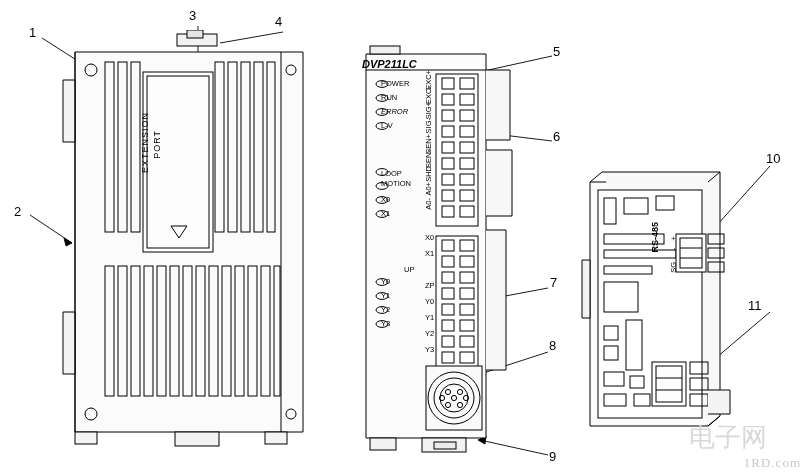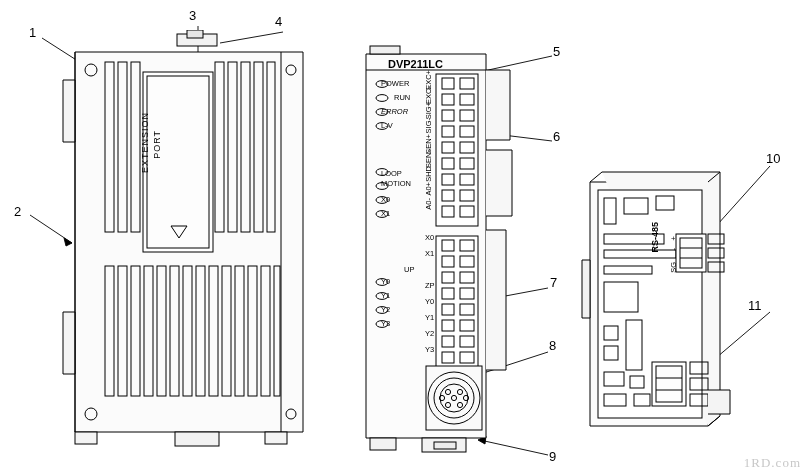--- a/index.html
+++ b/index.html
@@ -211,24 +211,24 @@
         <circle cx="106" cy="368" r="2.6"></circle>
       <circle cx="88" cy="375" r="2.6"></circle>
         <circle cx="100" cy="375" r="2.6"></circle>
 
       <rect x="10" y="408" width="26" height="12" fill="#f2f2f2"></rect>
       <rect x="62" y="408" width="44" height="14" fill="#f2f2f2"></rect>
       <rect x="74" y="412" width="22" height="7" fill="#ececec"></rect>
     </g>
   </svg>
 
-  <div class="abs title" style="left:388px;top:58px;">DVP211LC</div>
+  <div class="abs title" style="left:362px;top:58px;font-style:italic;">DVP211LC</div>
 
   <div class="abs tiny" style="left:381px;top:79px;">POWER</div>
-  <div class="abs tiny" style="left:394px;top:93px;">RUN</div>
+  <div class="abs tiny" style="left:381px;top:93px;">RUN</div>
   <div class="abs tiny" style="left:381px;top:107px;font-style:italic;">ERROR</div>
   <div class="abs tiny" style="left:381px;top:121px;">L-V</div>
 
   <div class="abs tiny" style="left:381px;top:167px;margin-top:12px;">MOTION</div>
   <div class="abs tiny" style="left:381px;top:169px;">LOOP</div>
   <div class="abs tiny" style="left:381px;top:195px;">X0</div>
   <div class="abs tiny" style="left:381px;top:209px;">X1</div>
 
   <div class="abs tiny" style="left:381px;top:277px;">Y0</div>
   <div class="abs tiny" style="left:381px;top:291px;">Y1</div>
@@ -300,15 +300,16 @@
 
       <path d="M128,240 L150,240 L150,264 L128,264" fill="#f4f4f4"></path>
     </g>
   </svg>
 
   <div class="abs vert tiny9" style="left:650px;top:222px;font-weight:bold;">RS-485</div>
   <div class="abs vert tiny" style="left:669px;top:236px;">+</div>
   <div class="abs vert tiny" style="left:669px;top:248px;">-</div>
   <div class="abs vert tiny" style="left:669px;top:262px;">SG</div>
 
+  <div class="wm2">电子网</div>
   <div class="wm"><span>1RD</span><span>.com</span></div>
 
 </div>
 
 </body></html>

